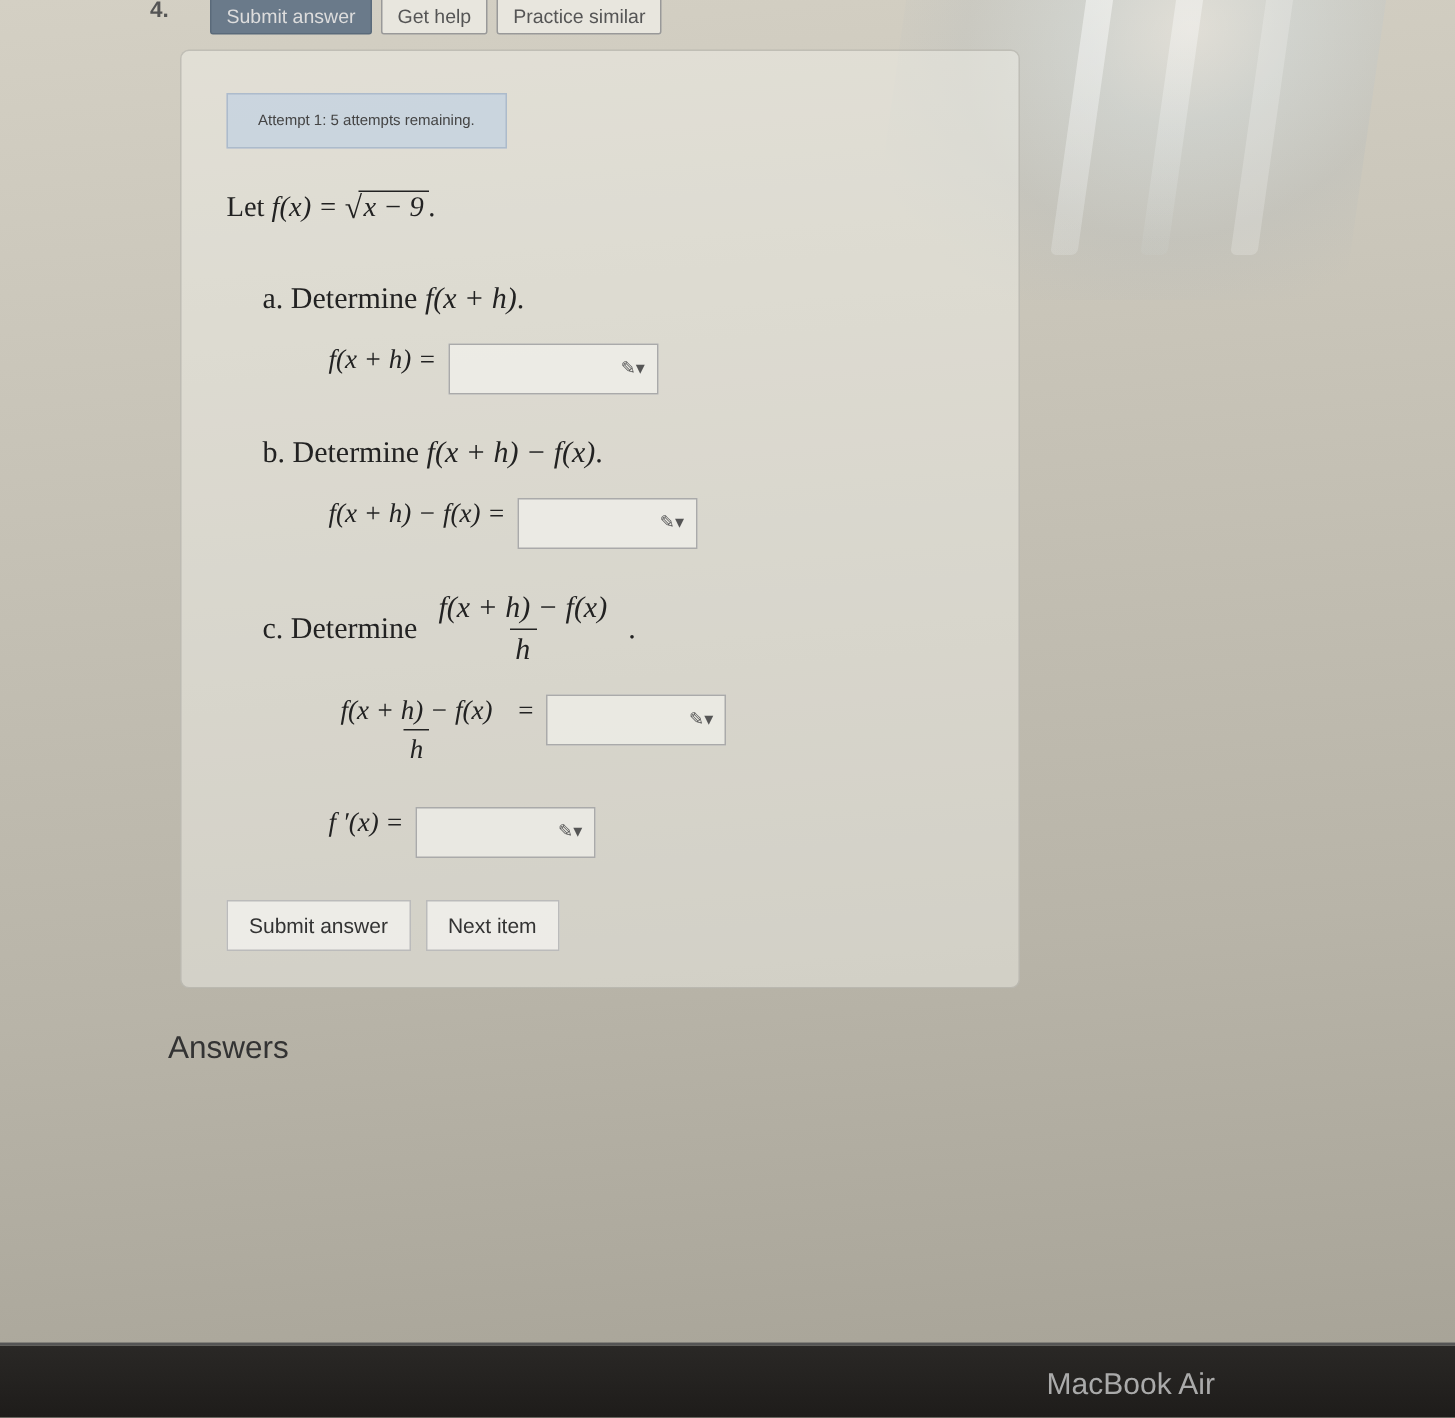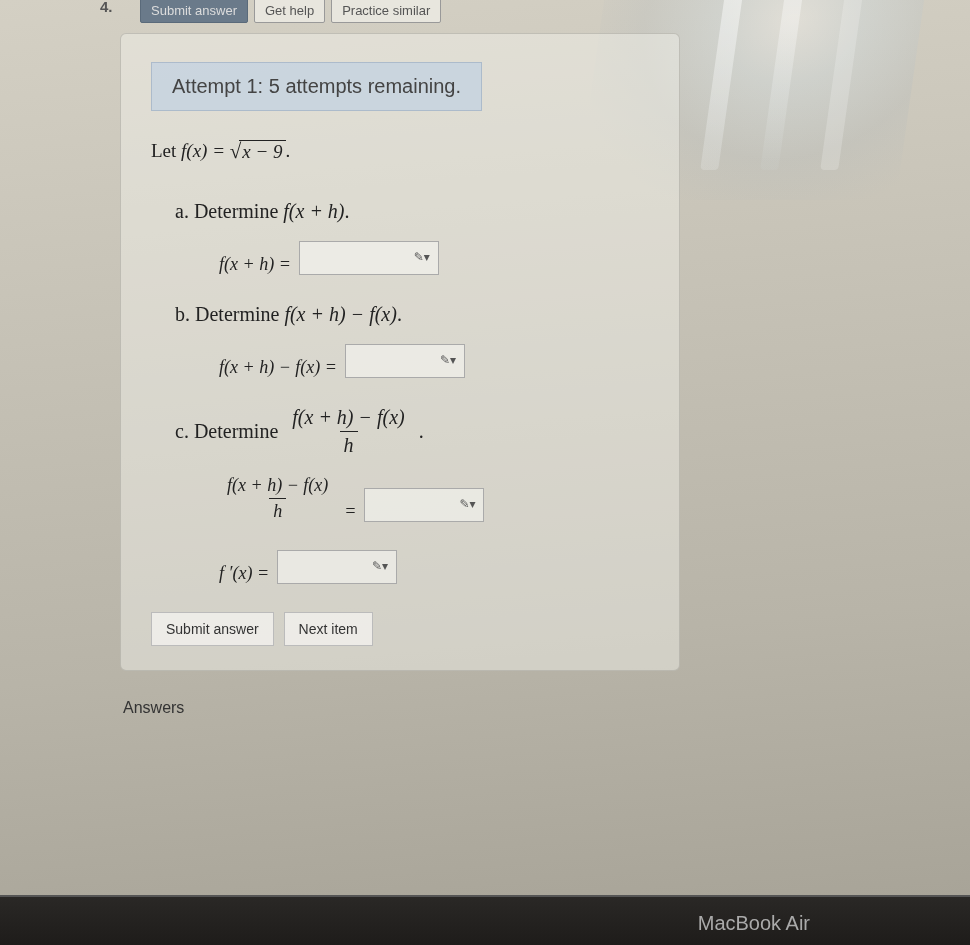--- a/index.html
+++ b/index.html
@@ -61,42 +61,42 @@
     width: 560px;
     margin-left: 20px;
     position: relative;
   }
   .attempt-banner {
     display: inline-block;
     background: rgba(195,210,225,0.75);
     border: 1px solid rgba(160,175,195,0.7);
     padding: 12px 20px;
     font-family: Arial, sans-serif;
-    font-size: 20px;
+    font-size: 10px;
     color: #444;
     margin-bottom: 26px;
   }
   .problem-text {
     font-size: 19px;
     color: #222;
     line-height: 1.5;
     margin-bottom: 34px;
   }
   .part {
     margin-left: 24px;
     margin-bottom: 10px;
   }
   .part-label {
     font-size: 20px;
     color: #222;
     margin-bottom: 18px;
   }
   .eq-row {
     display: flex;
-    align-items: flex-end;
+    align-items: flex-start;
     justify-content: flex-start;
     gap: 8px;
     margin: 18px 0 28px 44px;
     font-size: 18px;
     color: #222;
   }
   .answer-box {
     display: inline-flex;
     align-items: center;
     justify-content: flex-end;
@@ -147,23 +147,23 @@
     font-family: Arial, sans-serif;
     font-size: 14px;
     padding: 8px 14px;
     border: 1px solid #bbb;
     background: rgba(248,247,243,0.7);
     color: #333;
     cursor: pointer;
   }
   .answers-heading {
     font-family: Arial, sans-serif;
-    font-size: 16px;
+    font-size: 21px;
     color: #333;
-    margin: 28px 0 0 23px;
+    margin: 28px 0 0 12px;
   }
   .bezel {
     position: absolute;
     bottom: 0; left: 0;
     width: 970px;
     height: 50px;
     background: linear-gradient(#2a2826, #1e1c1a);
     border-top: 2px solid #555;
   }
   .laptop-label {

